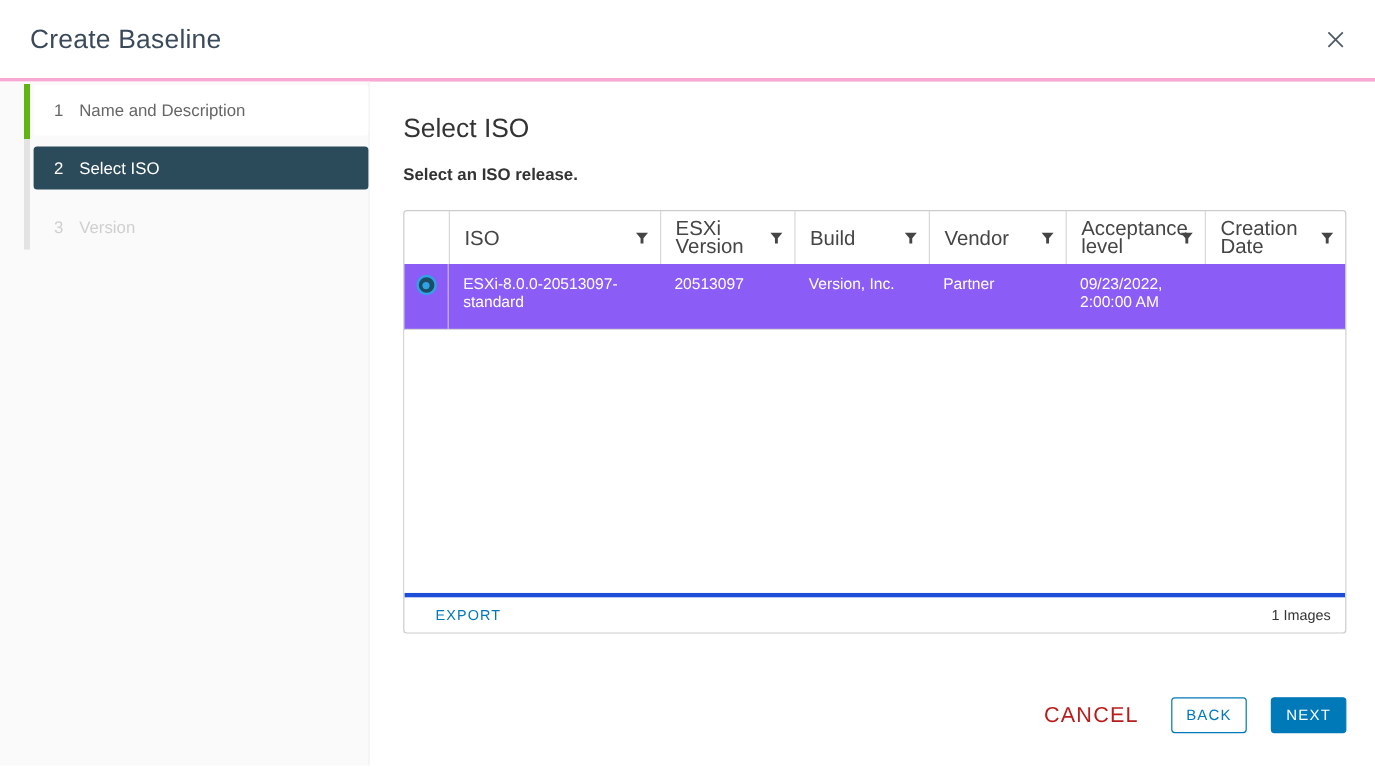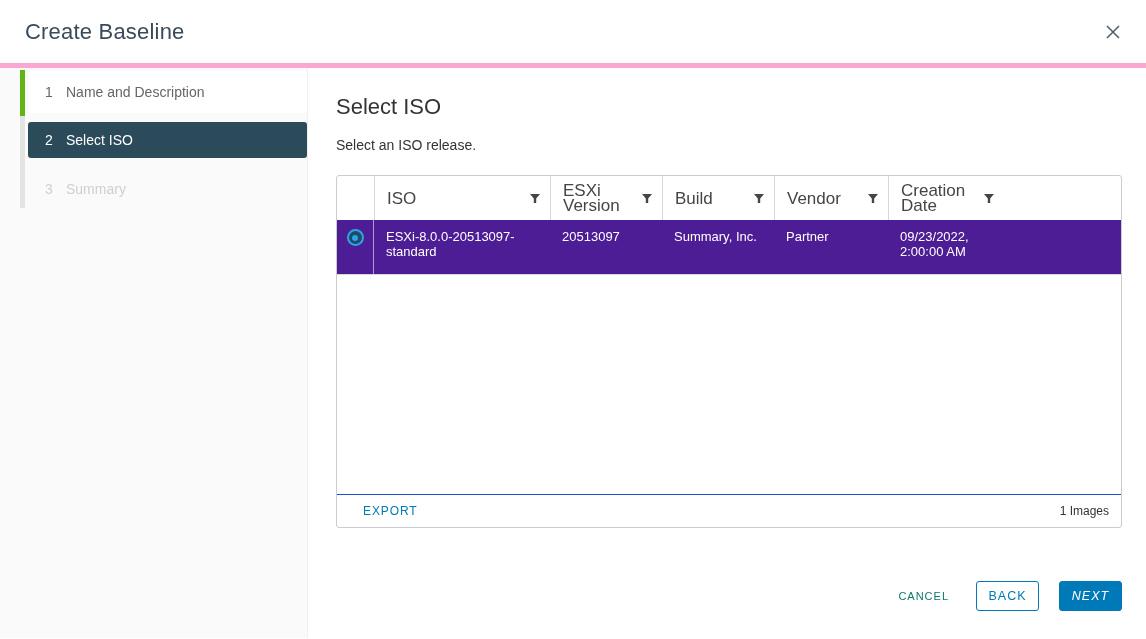--- a/index.html
+++ b/index.html
@@ -5,21 +5,21 @@
   * { box-sizing: border-box; }
   html,body { margin:0; padding:0; }
   body {
     width:1146px; height:639px; overflow:hidden; position:relative;
     background:#ffffff; font-family:"Liberation Sans", sans-serif; color:#333;
   }
 
   
   .dlg-header {
     height:68px; display:flex; align-items:center; justify-content:space-between;
-    padding:0 21px 0 25px; border-bottom:5px solid #f9a8d4; background:#fff;
+    padding:0 21px 0 25px; border-bottom:3px solid #f9a8d4; background:#fff;
   }
   .dlg-title { font-size:22px; font-weight:300; color:#3a4a5a; letter-spacing:.2px; }
   .close-btn { width:24px; height:24px; display:flex; align-items:center; justify-content:center; cursor:pointer; }
 
   
   .layout { display:flex; height:570px; }
 
   
   .steps-panel { width:308px; background:#fafafa; position:relative; border-right:1px solid #f0f0f0; flex:0 0 308px; }
   .track { position:absolute; left:20px; top:2px; width:5px; }
@@ -28,61 +28,61 @@
   .steps { margin:3px 0 0 28px; }
   .step { display:flex; align-items:center; font-size:14px; border-radius:3px; padding-left:16px; }
   .step .num { width:10px; margin-right:12px; text-align:center; }
   .step-completed { background:#ffffff; height:42px; color:#666; }
   .step-active { background:#2b4a5a; height:36px; color:#fff; margin-top:9px; }
   .step-upcoming { background:transparent; height:30px; color:#cfcfcf; margin-top:16px; }
 
   
   .main { flex:1; padding:26px 24px 0 28px; }
   .content-heading { font-size:22px; font-weight:300; color:#333; margin:0; line-height:26px; }
-  .content-sub { font-size:14px; color:#333; margin:17px 0 0 0; }
+  .content-sub { font-size:14px; color:#333; margin:17px 0 0 0;font-weight:bold; }
 
   
   .grid { width:786px; margin-top:22px; border:1px solid #ccc; border-radius:3px; background:#fff; }
   .grid-head, .grid-row {
     display:grid;
     grid-template-columns:37px 176px 112px 112px 114px 116px 1fr;
   }
   .grid-head { height:44px; }
   .th {
     position:relative; display:flex; align-items:center;
     padding:4px 26px 4px 12px; font-size:17px; line-height:15px; color:#454545;
   }
   .th + .th { border-left:1px solid #d8d8d8; }
   .filter { position:absolute; right:9px; top:15px; cursor:pointer; }
-  .grid-row.selected { background:#4c1d95; color:#fff; min-height:55px; font-size:13px; border-bottom:1px solid #d8d8d8; cursor:pointer; }
+  .grid-row.selected { background:#8b5cf6; color:#fff; min-height:55px; font-size:13px; border-bottom:1px solid #d8d8d8; cursor:pointer; }
   .td { padding:9px 12px 6px 12px; line-height:15px; word-wrap:break-word; }
   .radio-cell { display:flex; justify-content:center; padding-top:9px; border-right:1px solid rgba(255,255,255,.55); }
   .radio-outer {
     width:17px; height:17px; border-radius:50%; border:2px solid #30a3e6;
     background:#1b4d66; position:relative; cursor:pointer; flex:0 0 17px;
   }
   .radio-outer::after {
     content:""; position:absolute; left:50%; top:50%; width:6px; height:6px;
     margin:-3px 0 0 -3px; border-radius:50%; background:#30a3e6;
   }
   .grid-body { height:219px; background:#fff; }
   .grid-foot {
-    height:33px; border-top:1px solid #1d4ed8; display:flex; align-items:center;
+    height:33px; border-top:4px solid #1d4ed8; display:flex; align-items:center;
     justify-content:space-between; padding:0 12px 0 26px; border-radius:0 0 3px 3px;
   }
   .export-link { color:#0079b8; font-size:12px; letter-spacing:.9px; font-weight:500; cursor:pointer; }
   .row-count { color:#333; font-size:12px; }
 
   
   .actions { display:flex; justify-content:flex-end; align-items:center; margin-top:53px; gap:20px; }
-  .btn-text { color:#0f766e; font-size:11px; letter-spacing:1px; font-weight:500; margin-right:7px; cursor:pointer; }
+  .btn-text { color:#b91c1c; font-size:18px; letter-spacing:1px; font-weight:500; margin-right:7px; cursor:pointer; }
   .btn { height:30px; min-width:63px; padding:0 5px; border-radius:3px; font-size:12.5px; letter-spacing:1px;
          font-weight:500; display:flex; align-items:center; justify-content:center; cursor:pointer; }
   .btn-outline { border:1px solid #0079b8; color:#0079b8; background:#fff; }
-  .btn-primary { border:1px solid #0079b8; background:#0079b8; color:#fff;font-style:italic; }
+  .btn-primary { border:1px solid #0079b8; background:#0079b8; color:#fff; }
 </style>
 </head>
 <body>
 
 <div class="dlg-header">
   <div class="dlg-title">Create Baseline</div>
   <div class="close-btn">
     <svg width="16" height="16" viewBox="0 0 16 16">
       <path d="M2 2 L14 14 M14 2 L2 14" stroke="#4e5c66" stroke-width="1.5" fill="none"></path>
     </svg>
@@ -100,21 +100,21 @@
       <div class="step step-completed">
         <span class="num">1</span>
         <span>Name and Description</span>
       </div>
       <div class="step step-active">
         <span class="num">2</span>
         <span>Select ISO</span>
       </div>
       <div class="step step-upcoming">
         <span class="num">3</span>
-        <span>Summary</span>
+        <span>Version</span>
       </div>
     </div>
   </div>
 
   <div class="main">
     <h2 class="content-heading">Select ISO</h2>
     <p class="content-sub">Select an ISO release.</p>
 
     <div class="grid">
       <div class="grid-head">
@@ -145,36 +145,44 @@
         </div>
         <div class="th">
           <span>Vendor</span>
           <span class="filter">
             <svg width="12" height="11" viewBox="0 0 12 11">
                 <path d="M1 1h10L7.2 5.5V10H4.8V5.5Z" fill="#454545"></path>
               </svg>
           </span>
         </div>
         <div class="th">
+          <span>Acceptance level</span>
+          <span class="filter">
+            <svg width="12" height="11" viewBox="0 0 12 11">
+                <path d="M1 1h10L7.2 5.5V10H4.8V5.5Z" fill="#454545"></path>
+              </svg>
+          </span>
+        </div>
+        <div class="th">
           <span>Creation Date</span>
           <span class="filter">
             <svg width="12" height="11" viewBox="0 0 12 11">
                 <path d="M1 1h10L7.2 5.5V10H4.8V5.5Z" fill="#454545"></path>
               </svg>
           </span>
         </div>
       </div>
 
       <div class="grid-row selected">
         <div class="td radio-cell">
           <span class="radio-outer"></span>
         </div>
         <div class="td">ESXi-8.0.0-20513097-standard</div>
         <div class="td">20513097</div>
-        <div class="td">Summary, Inc.</div>
+        <div class="td">Version, Inc.</div>
         <div class="td">Partner</div>
         <div class="td">09/23/2022, 2:00:00 AM</div>
       </div>
 
       <div class="grid-body"></div>
 
       <div class="grid-foot">
         <span class="export-link">EXPORT</span>
         <span class="row-count">1 Images</span>
       </div>

